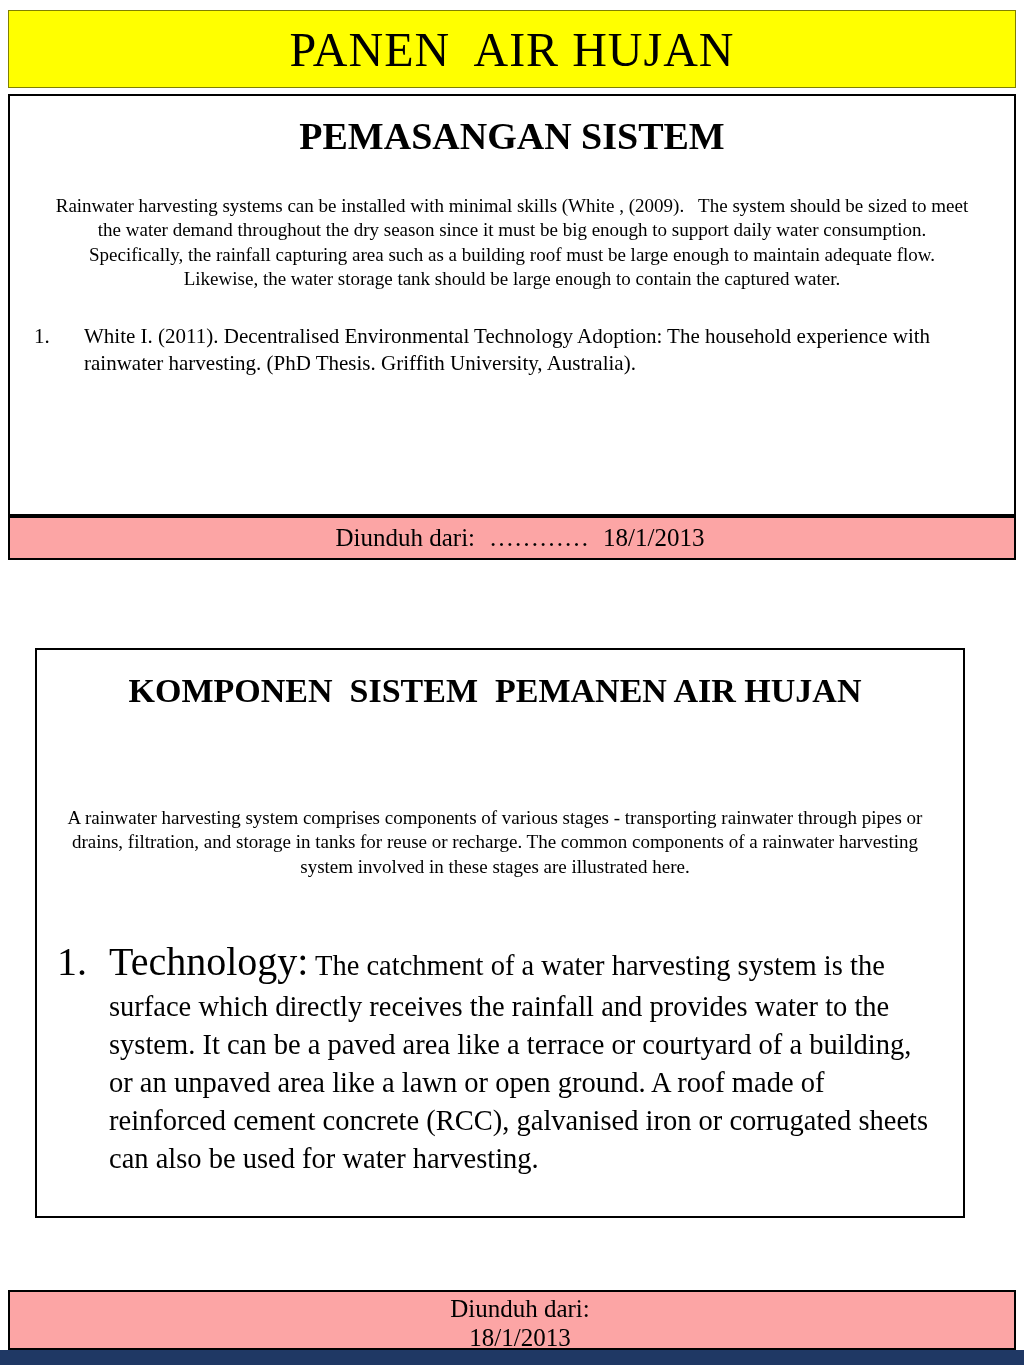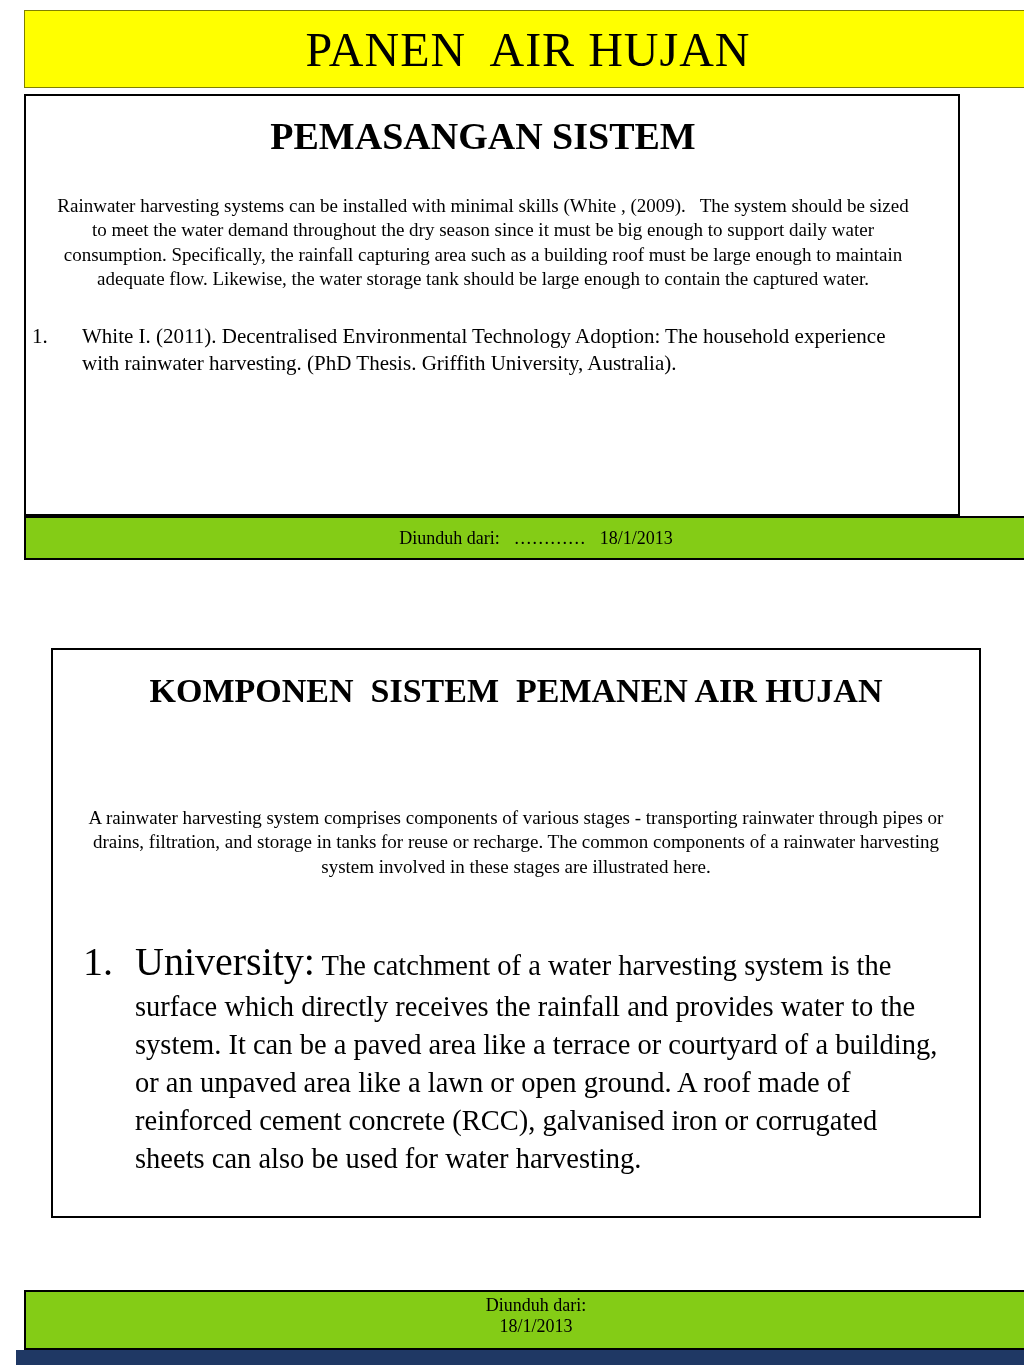--- a/index.html
+++ b/index.html
@@ -4,21 +4,21 @@
 <style>
   * { margin: 0; padding: 0; box-sizing: border-box; }
   html, body { width: 1024px; height: 1365px; }
   body {
     background: #ffffff;
     color: #000000;
     font-family: "Liberation Serif", serif;
     position: relative;
     overflow: hidden;
   }
-  .slide { position: absolute; inset: 0; margin-left: 16px; }
+  .slide { position: absolute; inset: 0; }
 
   
   .banner {
     position: absolute;
     left: 8px; top: 10px;
     width: 1008px; height: 78px;
     background: #FFFF00;
     border: 1px solid #808000;
     display: flex; align-items: center; justify-content: center;
   }
@@ -30,22 +30,22 @@
   }
 
   
   .box {
     position: absolute;
     background: #ffffff;
     border: 2px solid #000000;
   }
   .box1 {
     left: 8px; top: 94px;
-    width: 936px; height: 422px;
-    padding: 12px 24px 0 6px;
+    width: 1008px; height: 422px;
+    padding: 12px 24px 0 24px;
   }
   .box1 h2 {
     font-size: 38px;
     font-weight: 700;
     text-align: center;
     white-space: pre;
     margin-top: 6px;
   }
   .body-text {
     font-size: 19px;
@@ -61,23 +61,23 @@
     font-size: 21px;
     line-height: 1.25;
     padding-right: 10px;
   }
   .ref-num { width: 50px; flex: 0 0 50px; }
   .ref-text { flex: 1; }
 
   
   .source-bar {
     position: absolute;
-    background: #84cc16;
+    background: #fca5a5;
     border: 2px solid #000000;
-    font-size: 18px;
+    font-size: 25px;
     padding-left: 16px;
   }
   .source-bar-1 {
     left: 8px; top: 516px;
     width: 1008px; height: 44px;
     display: flex; align-items: center; justify-content: center;
     gap: 14px;
     white-space: pre;
   }
   .source-bar-2 {
@@ -89,21 +89,21 @@
   }
   .source-line1 {
     display: flex; align-items: baseline; justify-content: center;
     gap: 16px;
     white-space: pre;
   }
 
   .box2 {
     left: 35px; top: 648px;
     width: 930px; height: 570px;
-    padding: 14px 30px 0 30px;
+    padding: 14px 30px 0 20px;
   }
   .box2 h2 {
     font-size: 34px;
     font-weight: 700;
     text-align: center;
     white-space: pre;
     margin-top: 8px;
   }
   .box2 .body-text { margin-top: 96px; }
 
@@ -152,21 +152,21 @@
     <span>…………</span>
     <span>18/1/2013</span>
   </div>
 
   <section class="box box2">
     <h2>KOMPONEN  SISTEM  PEMANEN AIR HUJAN</h2>
     <p class="body-text">A rainwater harvesting system comprises components of various stages - transporting rainwater through pipes or drains, filtration, and storage in tanks for reuse or recharge. The common components of a rainwater harvesting system involved in these stages are illustrated here.</p>
     <div class="catchment-item">
       <span class="catch-num">1.</span>
       <div class="catch-content">
-        <span class="item-title">University:</span>
+        <span class="item-title">Technology:</span>
         <span>The catchment of a water harvesting system is the surface which directly receives the rainfall and provides water to the system. It can be a paved area like a terrace or courtyard of a building, or an unpaved area like a lawn or open ground. A roof made of reinforced cement concrete (RCC), galvanised iron or corrugated sheets can also be used for water harvesting.</span>
       </div>
     </div>
   </section>
 
   <div class="source-bar source-bar-2">
     <div class="source-line1">
       <span>Diunduh dari:</span>
     </div>
     <div>18/1/2013</div>

